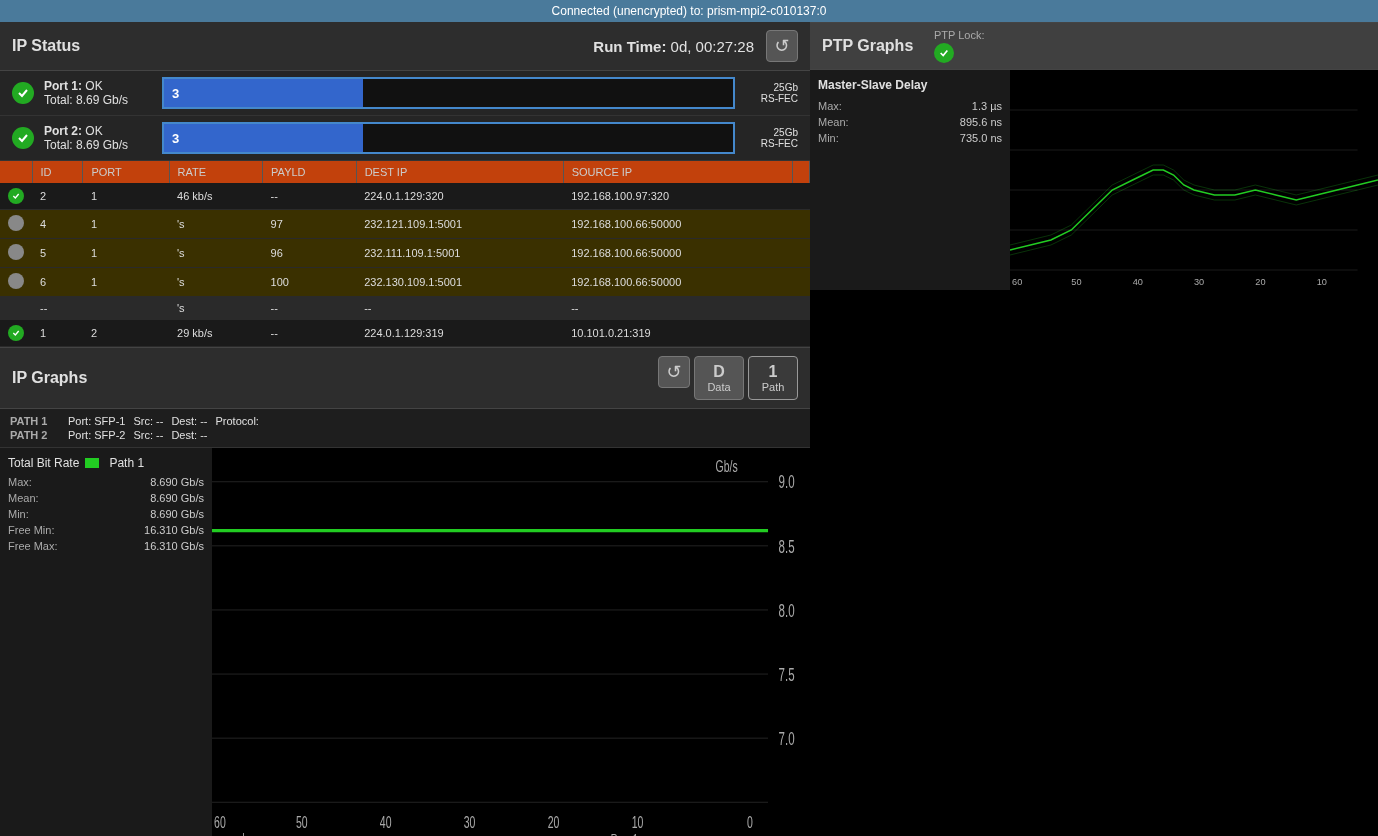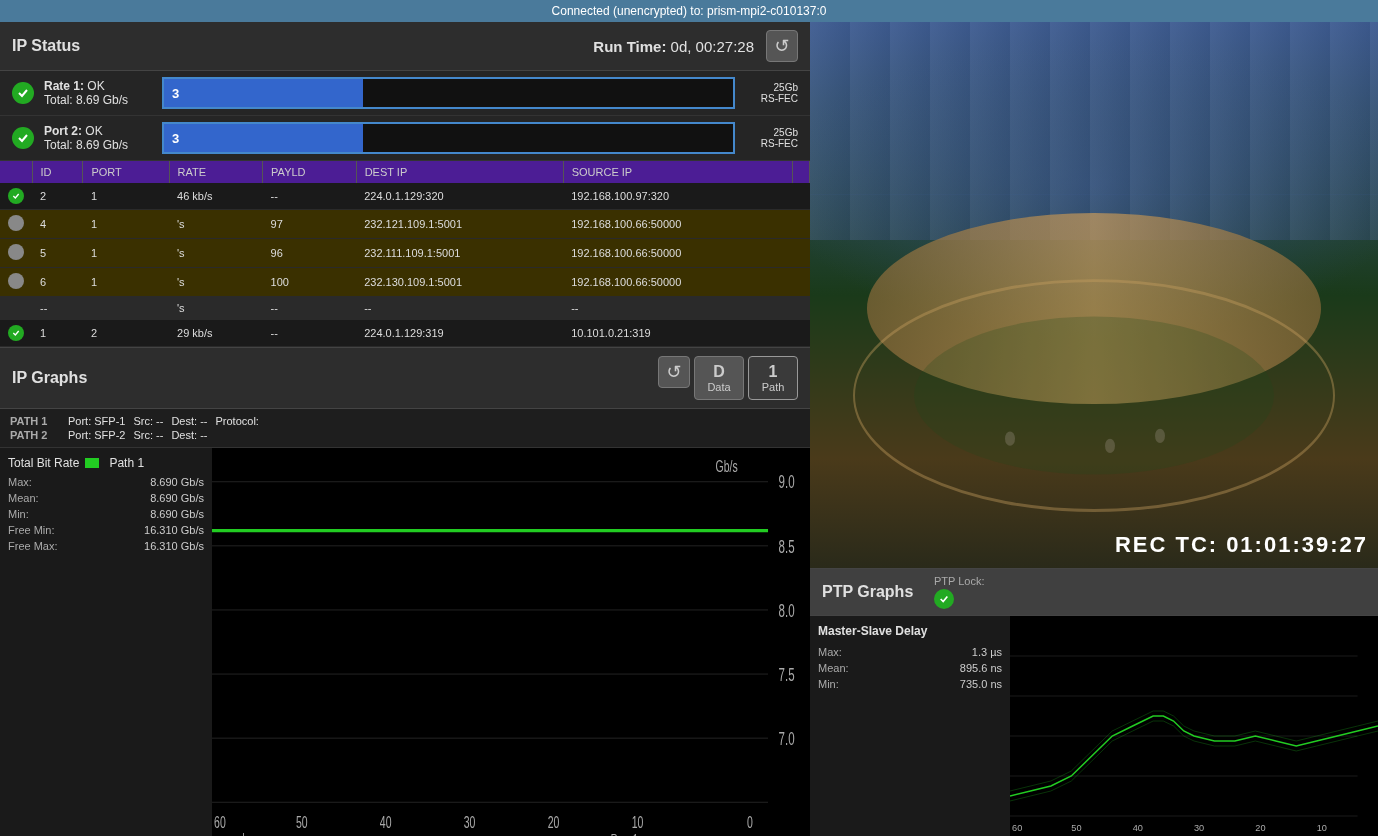--- a/index.html
+++ b/index.html
@@ -122,21 +122,21 @@
     .table-container {
       flex: 0 0 auto;
       overflow: hidden;
     }
     .ip-table {
       width: 100%;
       border-collapse: collapse;
       font-size: 11px;
     }
     .ip-table thead tr {
-      background: #4c1d95;
+      background: #c2410c;
       color: #ccc;
     }
     .ip-table thead th {
       padding: 5px 8px;
       text-align: left;
       border-right: 1px solid #555;
       font-weight: normal;
       font-size: 11px;
     }
     .ip-table tbody tr {
@@ -400,21 +400,21 @@
       </div>
     </div>
 
     <div class="port-row">
       <div class="port-status-icon">
         <svg width="12" height="12" viewBox="0 0 12 12">
             <polyline points="2,6 5,9 10,3" stroke="white" stroke-width="2" fill="none"></polyline>
           </svg>
       </div>
       <div class="port-info">
-        <div><b>Rate 1:</b> <span>OK</span></div>
+        <div><b>Port 1:</b> <span>OK</span></div>
         <div><span>Total:</span> <span>8.69 Gb/s</span></div>
       </div>
       <div class="port-bar-container">
         <div class="port-bar-fill" style="width:35%"></div>
         <span class="port-bar-label">3</span>
       </div>
       <div class="port-speed">
         <div>25Gb</div>
         <div>RS-FEC</div>
       </div>
@@ -619,42 +619,20 @@
           <text x="510" y="225" fill="#aaa" font-size="10">0</text>
           <text x="2" y="235" fill="#aaa" font-size="9">seconds</text>
           <text x="380" y="235" fill="#aaa" font-size="9">Res: 1 sec</text>
         </svg>
       </div>
     </div>
   </div>
 
   <div class="right-panel">
 
-    <div class="video-area">
-      <div class="stadium-bg">
-        <div class="stadium-crowd"></div>
-        <div class="stadium-track"></div>
-
-        <svg style="position:absolute;top:0;left:0;width:100%;height:100%;opacity:0.4" viewBox="0 0 568 380" preserveAspectRatio="none">
-
-          <rect y="0" width="568" height="120" fill="none" stroke="#4466aa" stroke-width="0.5" opacity="0.3"></rect>
-
-          <ellipse cx="284" cy="260" rx="240" ry="80" fill="none" stroke="#c8a060" stroke-width="2"></ellipse>
-
-          <ellipse cx="284" cy="260" rx="180" ry="55" fill="#1a4a1a" opacity="0.6"></ellipse>
-
-          <circle cx="200" cy="290" r="5" fill="#ccc" opacity="0.5"></circle>
-          <circle cx="300" cy="295" r="5" fill="#ccc" opacity="0.5"></circle>
-          <circle cx="350" cy="288" r="5" fill="#ccc" opacity="0.5"></circle>
-        </svg>
-        <div style="position:absolute;bottom:10px;right:10px;color:white;font-size:22px;font-weight:bold;letter-spacing:2px;">
-          <span style="margin-right:8px;">REC TC:</span><span>01:01:39:27</span>
-        </div>
-      </div>
-    </div>
 
     <div class="ptp-section">
       <div class="ptp-header">
         <span class="ptp-title">PTP Graphs</span>
         <div class="ptp-lock-section">
           <span class="ptp-lock-label">PTP Lock:</span>
           <div class="ptp-lock-icon">
             <svg width="10" height="10" viewBox="0 0 12 12">
                 <polyline points="2,6 5,9 10,3" stroke="white" stroke-width="2" fill="none"></polyline>
               </svg>

